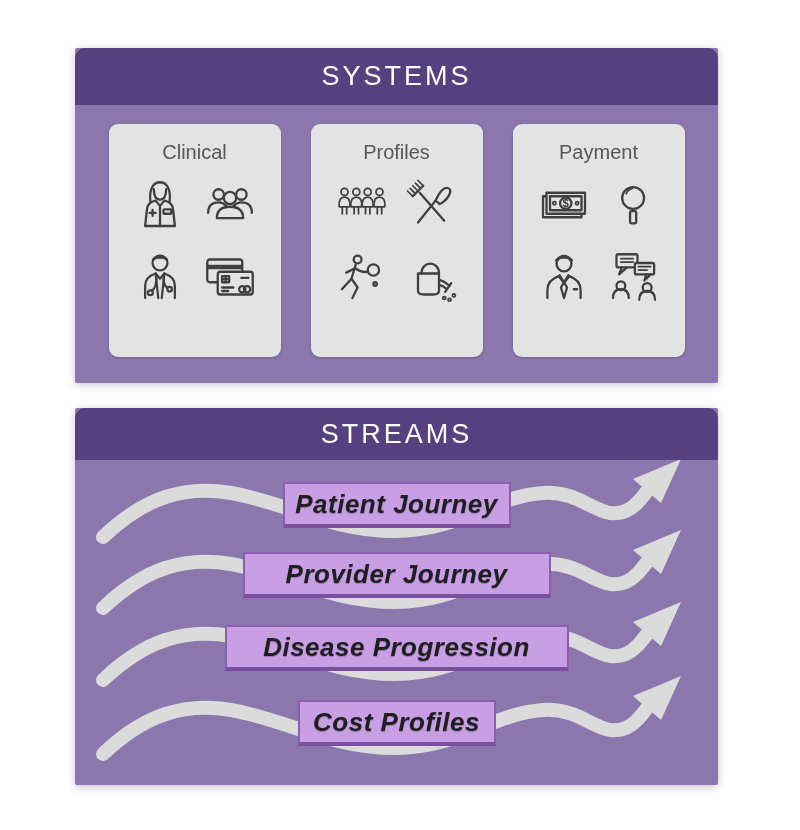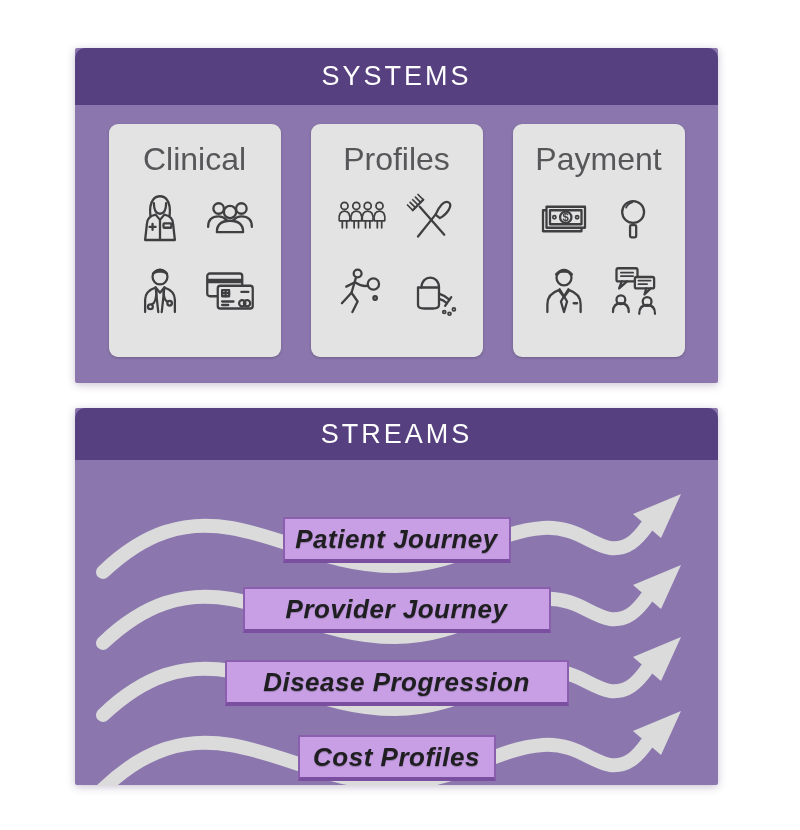--- a/index.html
+++ b/index.html
@@ -22,29 +22,29 @@
   .panel-streams .panel-header{height:52px;text-align:center;}
   .systems-body{
     position:absolute;top:57px;left:0;right:0;bottom:0;
     display:flex;justify-content:center;gap:30px;padding-top:19px;box-sizing:border-box;
   }
   .sys-card{
     width:172px;height:233px;background:#e3e3e3;border-radius:9px;
     display:flex;flex-direction:column;align-items:center;
     box-shadow:0 1px 3px rgba(0,0,0,.22);
   }
-  .sys-card-title{margin-top:17px;font-size:32px;color:#57575a;}
+  .sys-card-title{margin-top:17px;font-size:20px;color:#57575a;}
   .icon-grid{
     display:grid;grid-template-columns:56px 56px;grid-auto-rows:56px;
     gap:16px 14px;margin-top:13px;
   }
   .icon-grid svg{width:56px;height:56px;}
   .ln{fill:none;stroke:#3f3f41;stroke-width:2.6;stroke-linecap:round;stroke-linejoin:round;}
   .lnf{fill:#e3e3e3;stroke:#3f3f41;stroke-width:2.6;stroke-linecap:round;stroke-linejoin:round;}
-  .streams-body{position:absolute;top:52px;left:0;right:0;bottom:0;margin-top:35px;}
+  .streams-body{position:absolute;top:52px;left:0;right:0;bottom:0;}
   .stream-arrow{position:absolute;left:0;width:643px;height:96px;}
   .stream-label{
     position:absolute;left:50%;transform:translateX(-50%);
     height:46px;box-sizing:border-box;background:#c89fe5;
     border:2px solid #8a5fae;border-bottom:4px solid #7a4f9f;
     display:flex;align-items:center;justify-content:center;
     font-size:26px;font-style:italic;font-weight:bold;color:#1f1f22;
     letter-spacing:.5px;z-index:3;text-shadow:0 1px 1px rgba(0,0,0,.25);
   }
 </style>

